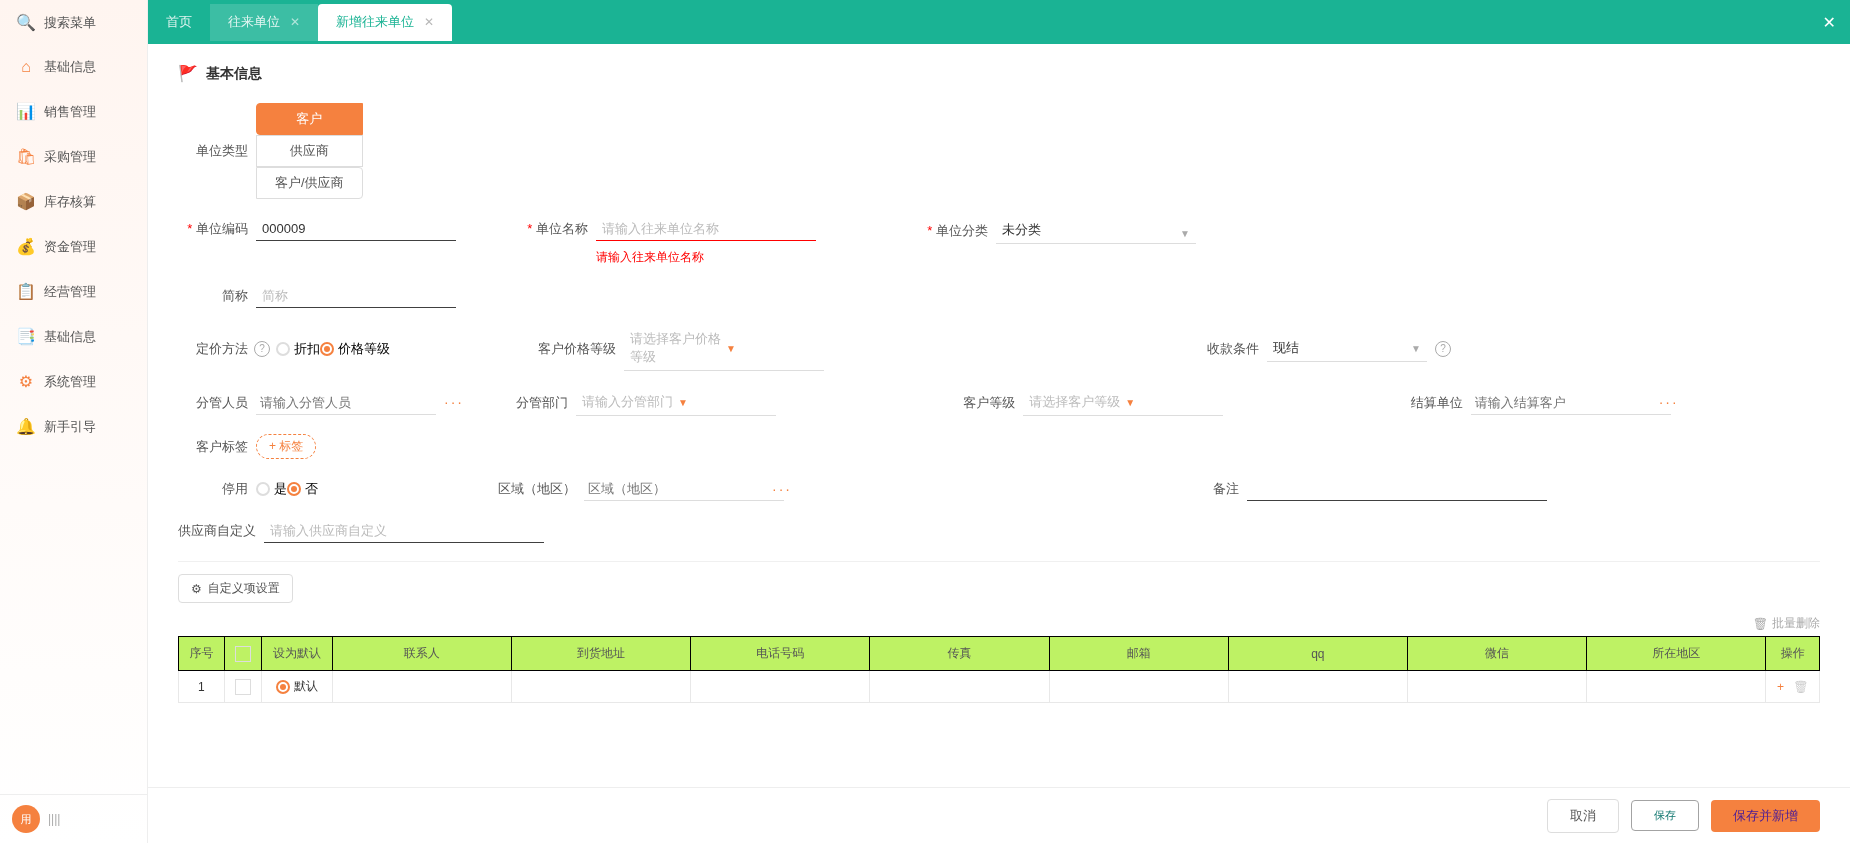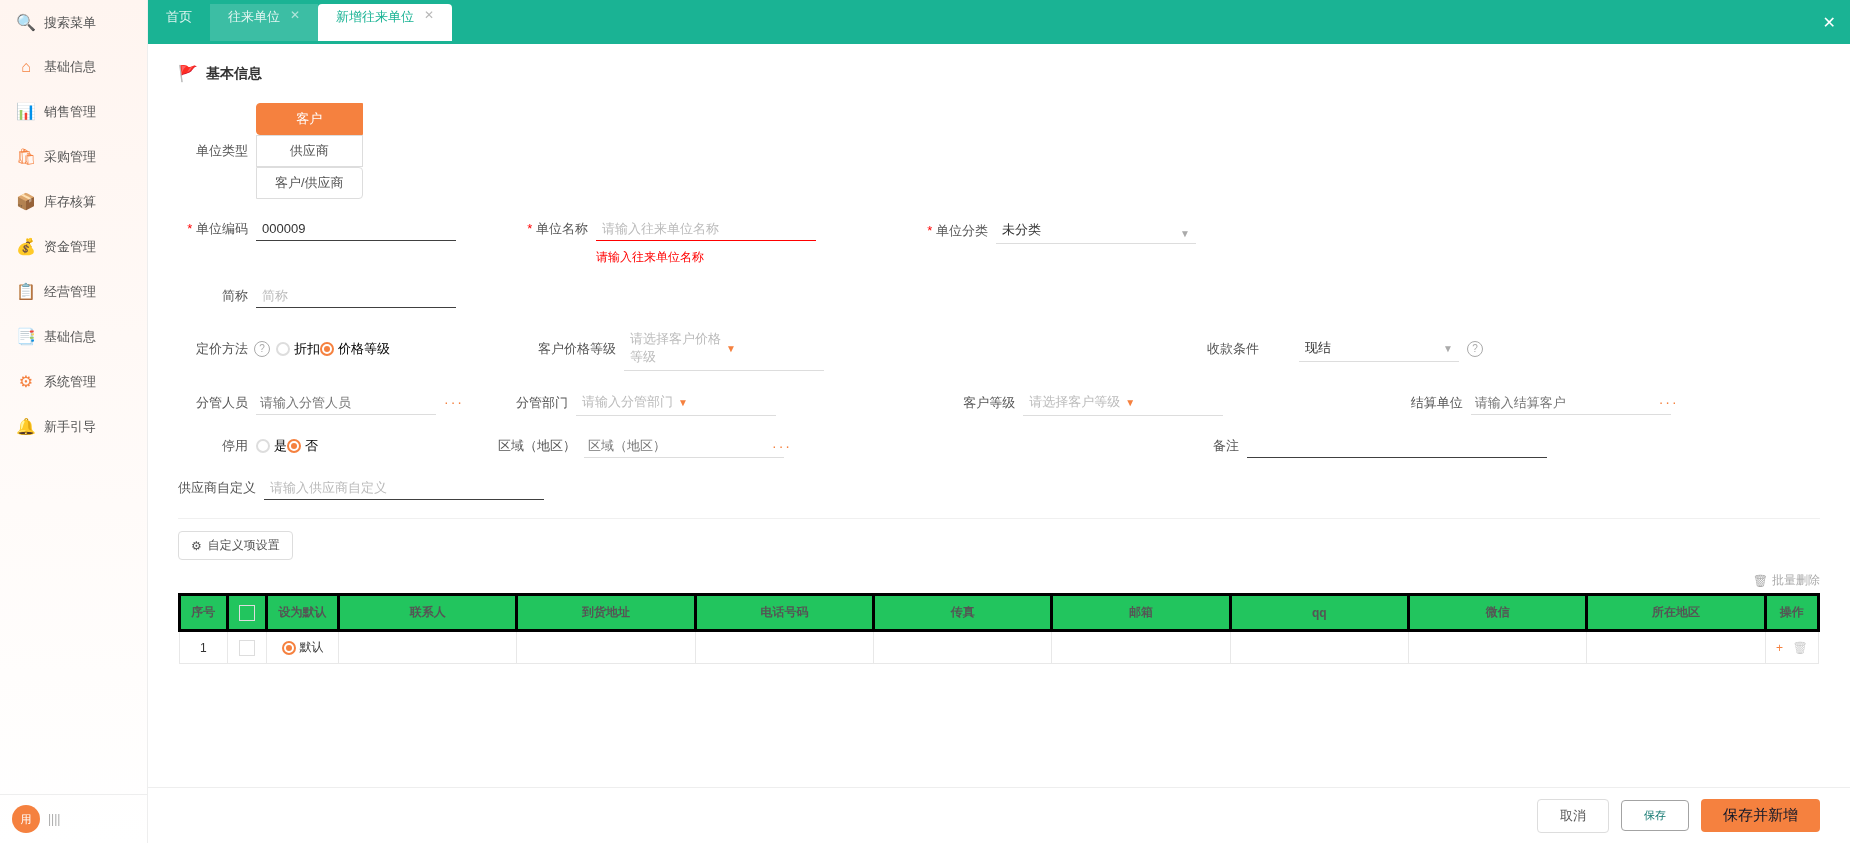--- a/index.html
+++ b/index.html
@@ -55,21 +55,21 @@
     .tab-bar .close-all {
       margin-left: auto;
       color: white;
       padding: 0 14px;
       cursor: pointer;
       font-size: 16px;
     }
     .tab {
       height: 37px;
       display: flex;
-      align-items: flex-start;
+      align-items: center;
       padding: 4px 18px;
       cursor: pointer;
       color: rgba(255,255,255,0.85);
       font-size: 13px;
       gap: 6px;
       position: relative;
     }
     .tab.home {
       background: transparent;
     }
@@ -231,26 +231,26 @@
       margin-bottom: 12px;
     }
 
     
     .data-table {
       width: 100%;
       border-collapse: collapse;
       font-size: 12px;
     }
     .data-table th {
-      background: #22c55e;
-      border: 3px solid #000000;
+      background: #bef264;
+      border: 1px solid #000000;
       padding: 8px 10px;
       text-align: center;
       color: #555;
-      font-weight: bold;
+      font-weight: normal;
     }
     .data-table td {
       border: 1px solid #e8e8e8;
       padding: 7px 10px;
       text-align: center;
       color: #333;
     }
     .batch-delete {
       text-align: right;
       margin-bottom: 4px;
@@ -292,22 +292,22 @@
       cursor: pointer;
       font-size: 11px;
       color: #0f766e;
     }
     .btn-save-new {
       padding: 7px 22px;
       border: none;
       background: #f5813f;
       border-radius: 4px;
       cursor: pointer;
-      font-size: 15px;
-      color: #0f172a;
+      font-size: 13px;
+      color: #4c1d95;
     }
 
     .help-icon {
       width: 16px; height: 16px; border-radius: 50%; border: 1px solid #aaa;
       display: inline-flex; align-items: center; justify-content: center;
       font-size: 10px; color: #aaa; cursor: pointer;
     }
 
     .input-with-more {
       display: flex;
@@ -478,21 +478,21 @@
       <div class="form-field">
         <span class="form-label">客户价格等级</span>
         <div class="form-select" style="min-width:200px;">
           <span>请选择客户价格等级</span>
           <span class="chev chev-real">▼</span>
         </div>
       </div>
 
       <div class="form-field">
         <span class="form-label">收款条件</span>
-        <div class="select-with-value" style="min-width:160px;margin-left:32px;">
+        <div class="select-with-value" style="min-width:160px;">
           <span class="val">现结</span>
           <span class="chev">▼</span>
         </div>
         <span class="help-icon">?</span>
       </div>
     </div>
 
     <div class="form-row" style="align-items:center;">
 
       <div class="form-field" style="max-width:300px;">
@@ -521,20 +521,26 @@
 
       <div class="form-field">
         <span class="form-label">结算单位</span>
         <div class="input-with-more" style="width:200px;">
           <input type="text" placeholder="请输入结算客户" style="">
           <span class="more-btn">···</span>
         </div>
       </div>
     </div>
 
+    <div class="form-row" style="align-items:center;">
+      <div class="form-field">
+        <span class="form-label">客户标签</span>
+        <button class="tag-btn">+ 标签</button>
+      </div>
+    </div>
 
     <div class="form-row" style="align-items:center;">
 
       <div class="form-field" style="max-width:300px;">
         <span class="form-label">停用</span>
         <div class="radio-group">
           <div class="radio-item">
             <div class="radio-circle"></div>
             <span>是</span>
           </div>

